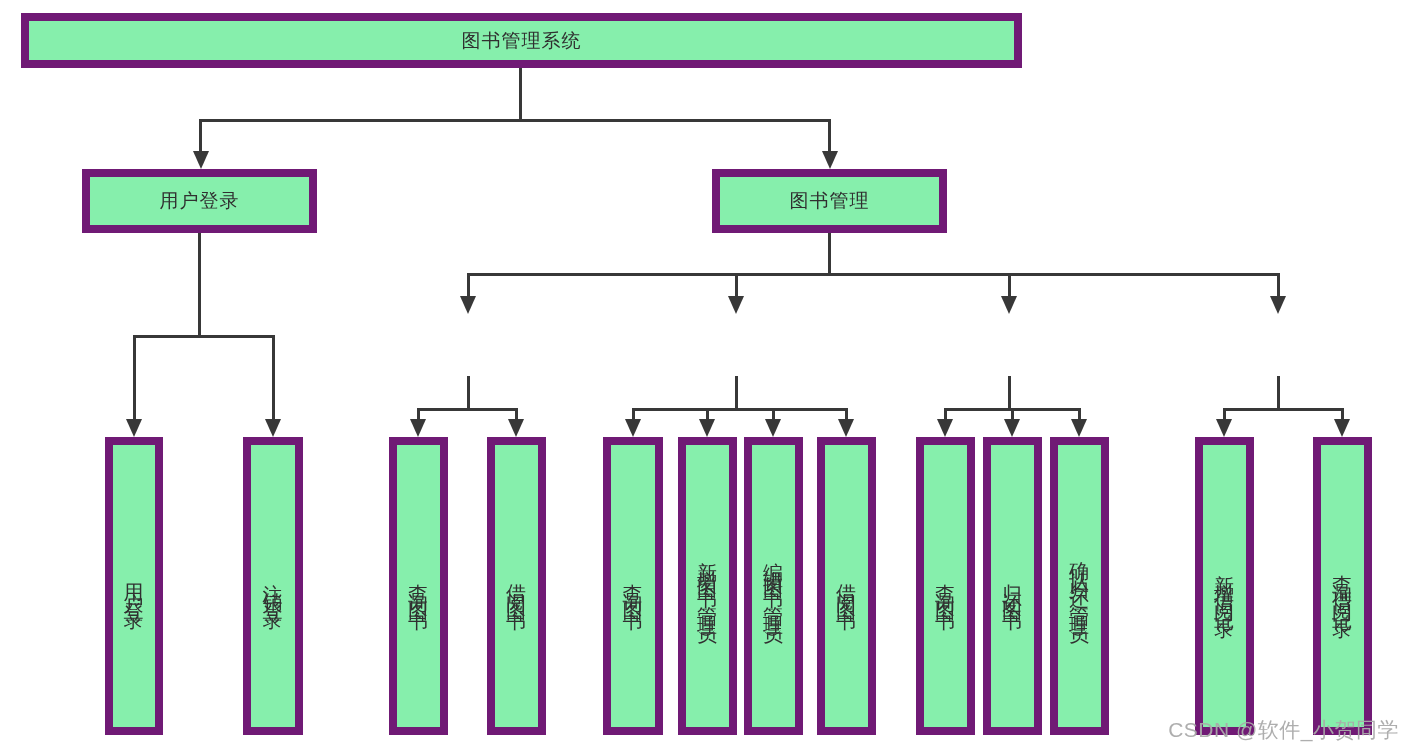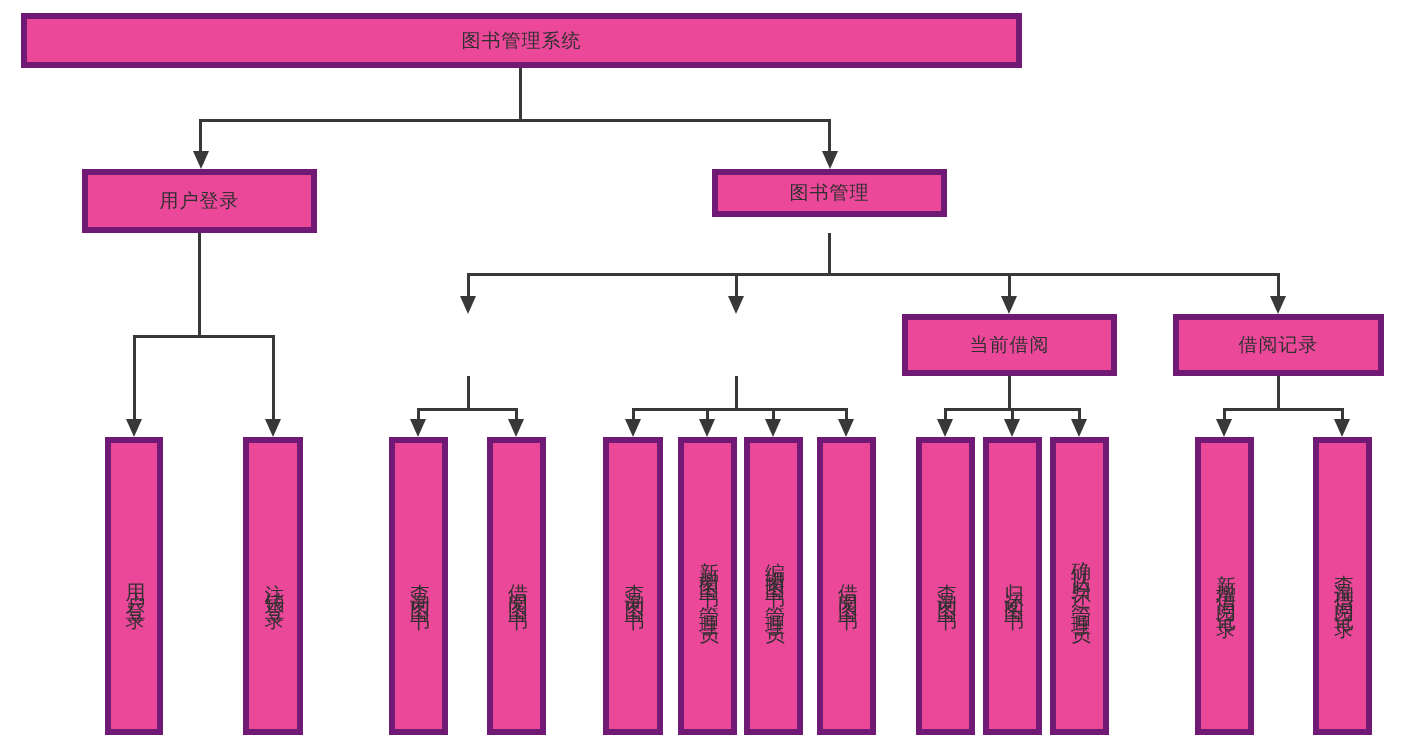--- a/index.html
+++ b/index.html
@@ -8,27 +8,26 @@
     width: 1405px;
     height: 747px;
     background: #ffffff;
     font-family: "Liberation Sans", sans-serif;
     color: #303030;
     overflow: hidden;
   }
   .box {
     position: absolute;
     box-sizing: border-box;
-    background: #ec4899;
-    border: 6px solid #701a75;
+    background: #86efac;
+    border: 8px solid #701a75;
     display: flex;
     align-items: center;
     justify-content: center;
     z-index: 2;
-    font-family: Liberation Mono, monospace;
   }
   .box.h { font-size: 19px; letter-spacing: 1px; }
   .box.root { font-size: 19px; }
   .box.leaf { z-index: 2; }
   .box.leaf .vtext {
     writing-mode: vertical-rl;
     text-orientation: mixed;
     font-size: 20px;
     letter-spacing: 9px;
     line-height: 1;
@@ -70,21 +69,21 @@
   <div class="line" style="left:519px; top:68px; width:3px; height:51px;"></div>
   <div class="line" style="left:199px; top:119px; width:632px; height:3px;"></div>
   <div class="line" style="left:199px; top:119px; width:3px; height:34px;"></div>
   <div class="arrow" style="left:193px; top:151px;"></div>
   <div class="line" style="left:828px; top:119px; width:3px; height:34px;"></div>
   <div class="arrow" style="left:822px; top:151px;"></div>
 
   <div class="box h" style="left:82px; top:169px; width:235px; height:64px;">
     <span>用户登录</span>
   </div>
-  <div class="box h" style="left:712px; top:169px; width:235px; height:48px;">
+  <div class="box h" style="left:712px; top:169px; width:235px; height:64px;">
     <span>图书管理</span>
   </div>
 
   <div class="line" style="left:198px; top:233px; width:3px; height:102px;"></div>
   <div class="line" style="left:133px; top:335px; width:142px; height:3px;"></div>
   <div class="line" style="left:133px; top:335px; width:3px; height:84px;"></div>
   <div class="arrow" style="left:126px; top:419px;"></div>
   <div class="line" style="left:272px; top:335px; width:3px; height:84px;"></div>
   <div class="arrow" style="left:265px; top:419px;"></div>
 
@@ -92,26 +91,20 @@
   <div class="line" style="left:467px; top:273px; width:813px; height:3px;"></div>
   <div class="line" style="left:467px; top:273px; width:3px; height:23px;"></div>
   <div class="arrow" style="left:460px; top:296px;"></div>
   <div class="line" style="left:735px; top:273px; width:3px; height:23px;"></div>
   <div class="arrow" style="left:728px; top:296px;"></div>
   <div class="line" style="left:1008px; top:273px; width:3px; height:23px;"></div>
   <div class="arrow" style="left:1001px; top:296px;"></div>
   <div class="line" style="left:1277px; top:273px; width:3px; height:23px;"></div>
   <div class="arrow" style="left:1270px; top:296px;"></div>
 
-  <div class="box h" style="left:902px; top:314px; width:215px; height:62px;">
-    <span>当前借阅</span>
-  </div>
-  <div class="box h" style="left:1173px; top:314px; width:211px; height:62px;">
-    <span>借阅记录</span>
-  </div>
 
   <div class="line" style="left:467px; top:376px; width:3px; height:32px;"></div>
   <div class="line" style="left:417px; top:408px; width:101px; height:3px;"></div>
   <div class="line" style="left:417px; top:408px; width:3px; height:11px;"></div>
   <div class="arrow" style="left:410px; top:419px;"></div>
   <div class="line" style="left:515px; top:408px; width:3px; height:11px;"></div>
   <div class="arrow" style="left:508px; top:419px;"></div>
 
   <div class="line" style="left:735px; top:376px; width:3px; height:32px;"></div>
   <div class="line" style="left:632px; top:408px; width:216px; height:3px;"></div>
@@ -177,14 +170,15 @@
     <span class="vtext">确认归还（管理员）</span>
   </div>
 
   <div class="box leaf" style="left:1195px; top:437px; width:59px; height:298px;">
     <span class="vtext">新增借阅记录</span>
   </div>
   <div class="box leaf" style="left:1313px; top:437px; width:59px; height:298px;">
     <span class="vtext">查询借阅记录</span>
   </div>
 
+  <div class="watermark">CSDN @软件_小贺同学</div>
 
 </div>
 
 </body></html>

